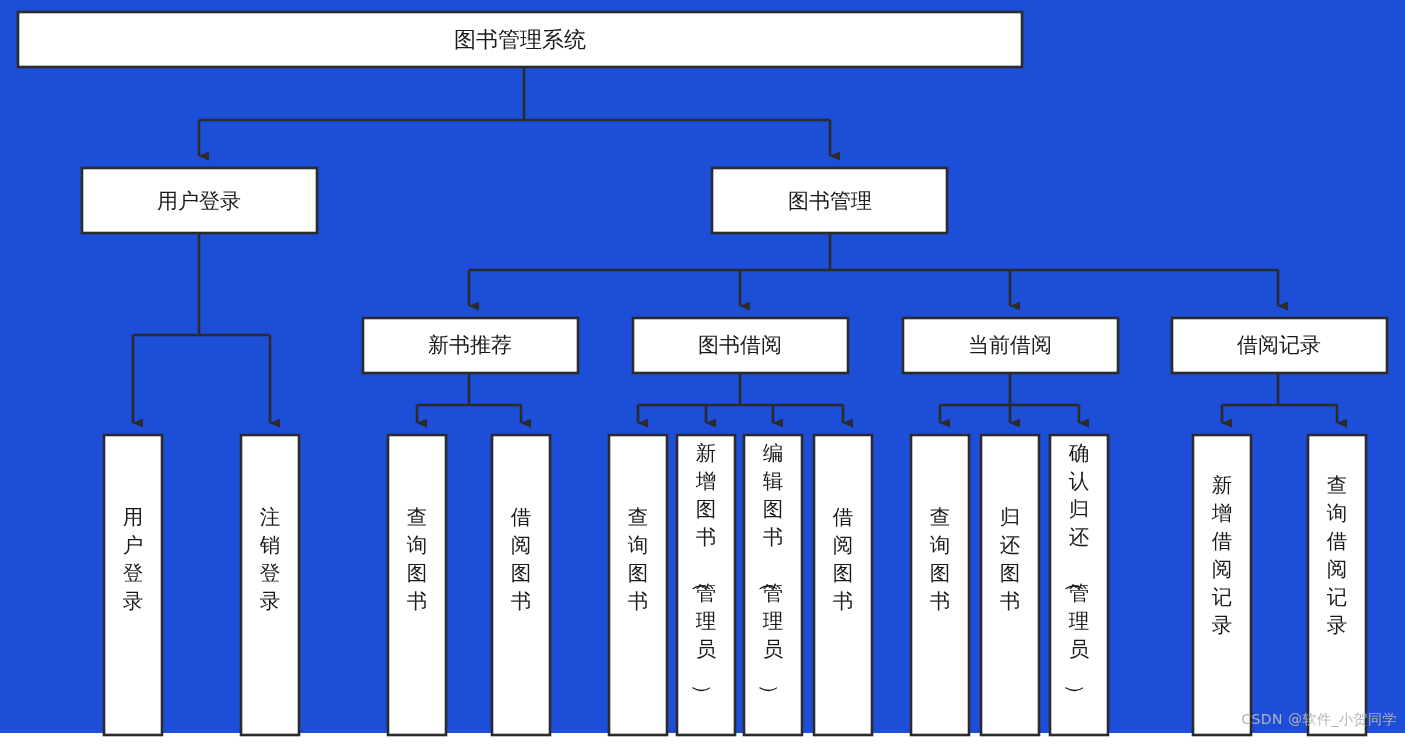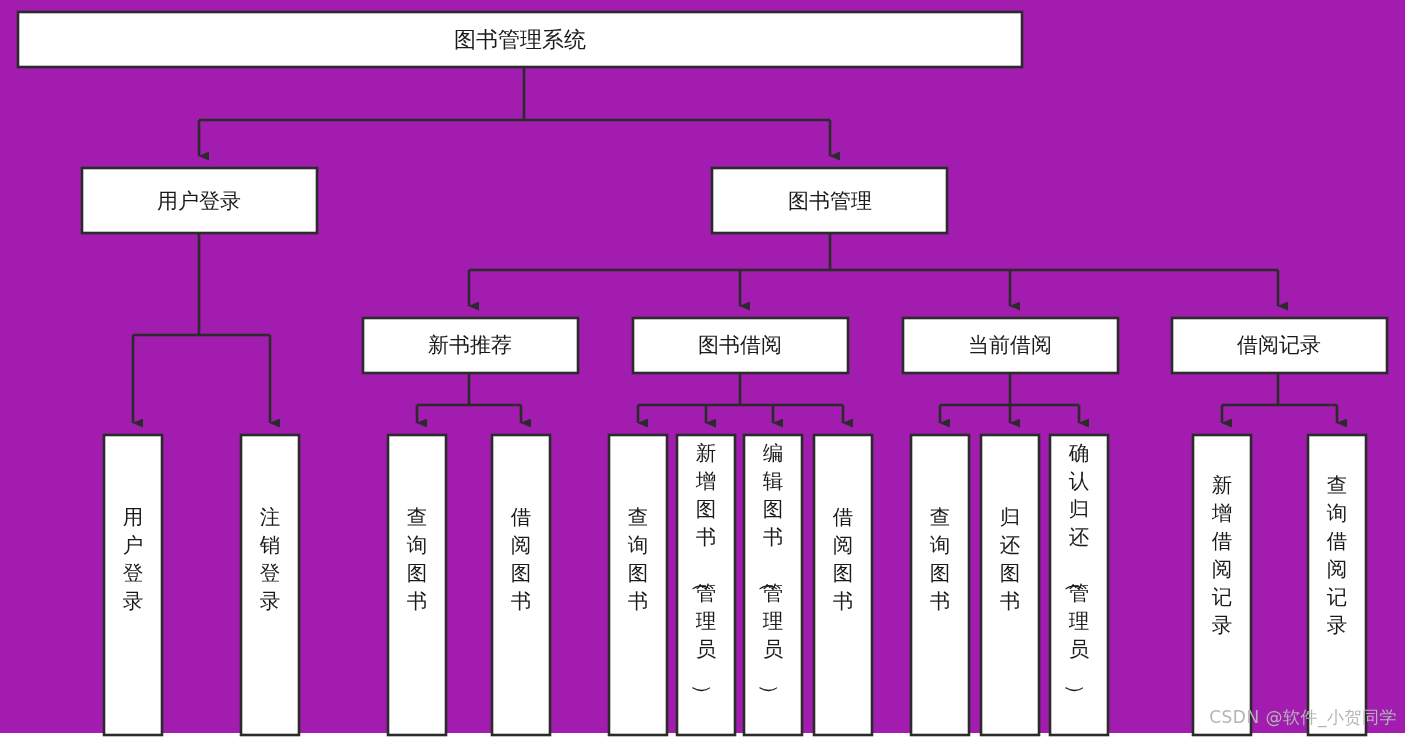--- a/index.html
+++ b/index.html
@@ -11,21 +11,21 @@
   body {
     width: 1405px;
     height: 747px;
     font-family: "DejaVu Sans", "Liberation Sans", sans-serif;
     overflow: hidden;
   }
   #diagram-root {
     position: relative;
     width: 1405px;
     height: 733px;
-    background: #a21caf;
+    background: #1d4ed8;
   }
   svg.chart-svg {
     position: absolute;
     left: 0;
     top: 0;
     width: 1405px;
     height: 747px;
     display: block;
   }
   .node-box {
@@ -57,21 +57,21 @@
   }
   .edge-arrow {
     fill: #2b2b2b;
     stroke: none;
   }
   .watermark {
     position: absolute;
     right: 8px;
     bottom: 4px;
     font-family: "DejaVu Sans", "Liberation Sans", sans-serif;
-    font-size: 17px;
+    font-size: 14px;
     color: #b4b4b4;
     letter-spacing: 0.5px;
     white-space: nowrap;
     user-select: none;
     margin-top: 23px;
   }
 </style>
 </head>
 <body>
 

